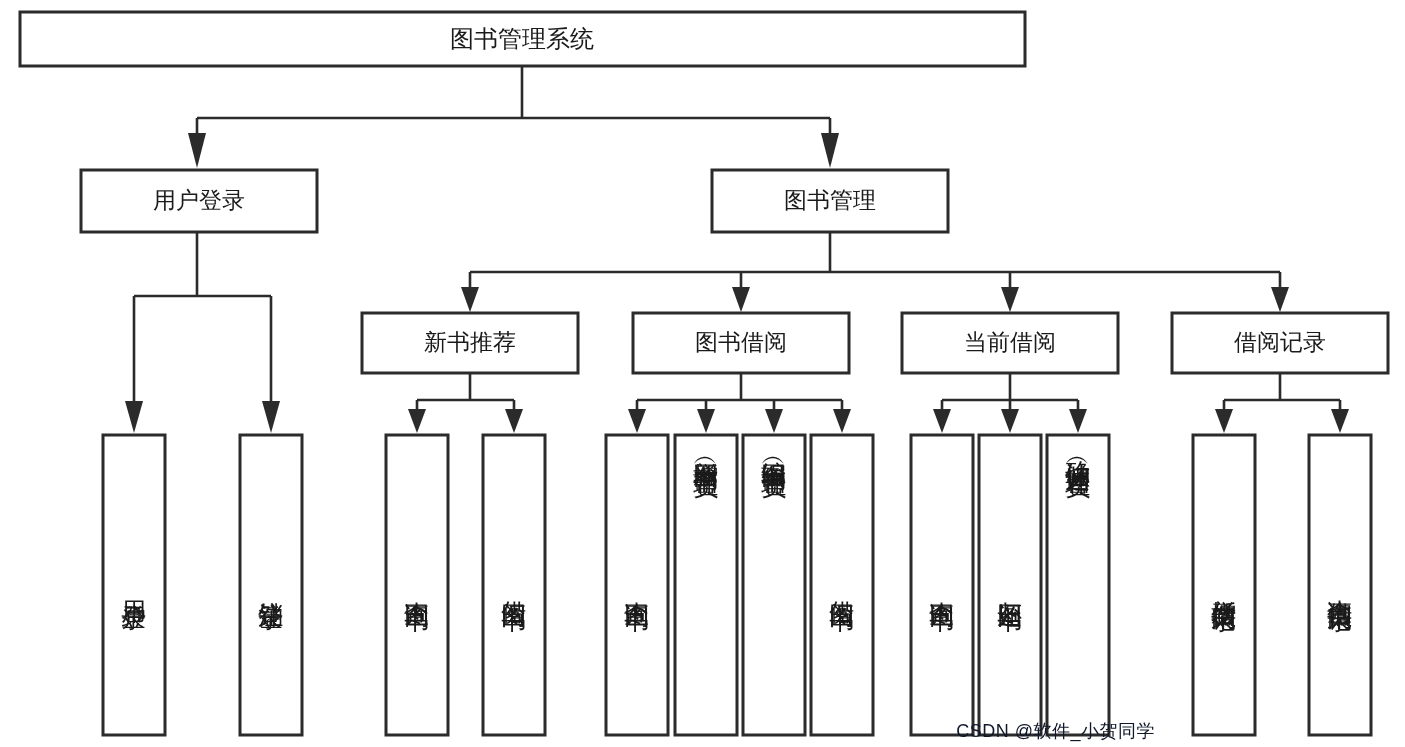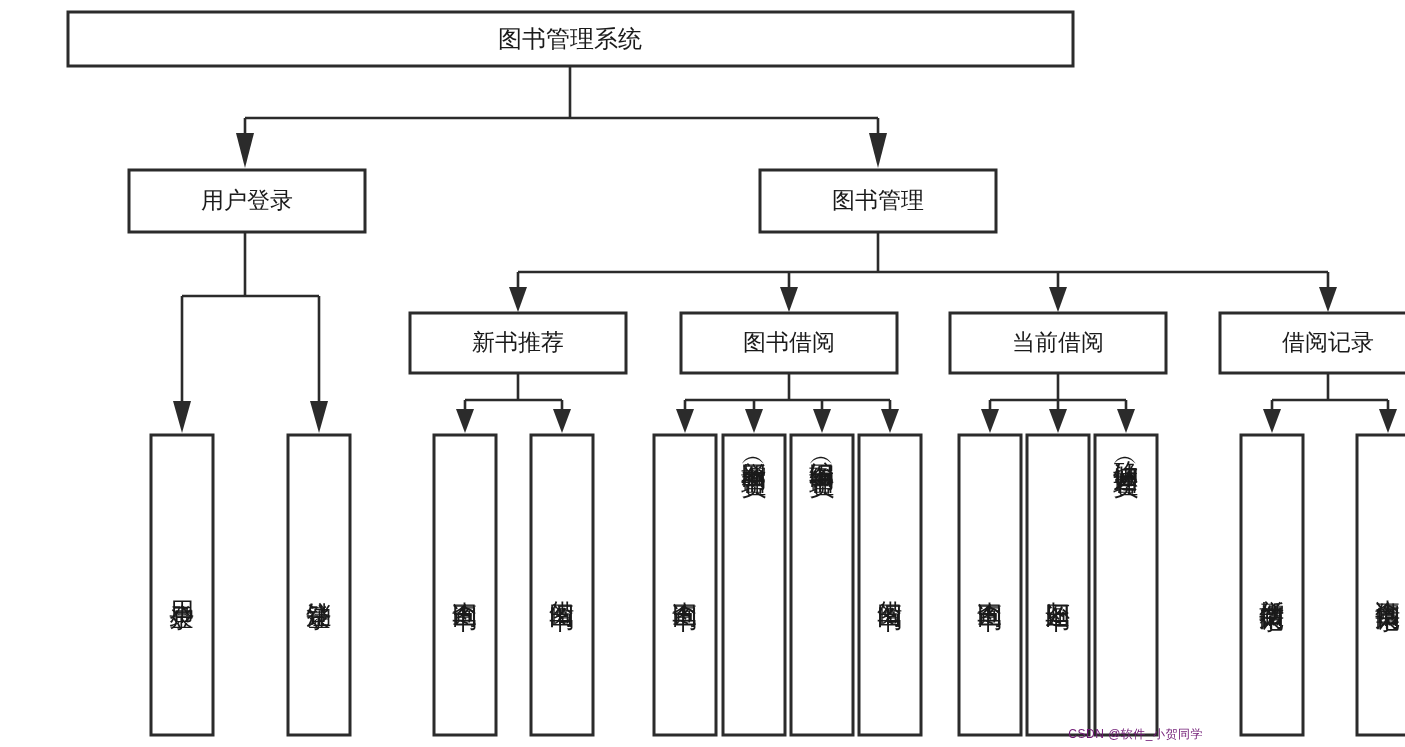--- a/index.html
+++ b/index.html
@@ -1,20 +1,20 @@
 <!DOCTYPE html>
 <html><head>
 <meta charset="utf-8">
 <style>
   html,body{margin:0;padding:0;background:#ffffff;}
   body{
     font-family:"Liberation Sans","DejaVu Sans",sans-serif;
     width:1405px;height:747px;overflow:hidden;
   }
-  #diagram-root{position:relative;width:1163px;height:747px;background:#ffffff;margin-left:48px;}
+  #diagram-root{position:relative;width:1163px;height:747px;background:#ffffff;}
   svg#tree-svg{position:absolute;left:0;top:0;width:1405px;height:747px;display:block;}
   .node-box{fill:#ffffff;stroke:#2b2b2b;stroke-width:3;}
   .node-box-root{fill:#ffffff;stroke:#2b2b2b;stroke-width:3;}
   .link-line{stroke:#2b2b2b;stroke-width:2.6;fill:none;stroke-linecap:butt;}
   .arrow-head{fill:#2b2b2b;stroke:none;}
   .node-label{
     font-family:"Liberation Sans","DejaVu Sans",sans-serif;
     font-size:23px;fill:#1a1a1a;text-anchor:middle;dominant-baseline:middle;
   }
   .node-label-root{
@@ -27,21 +27,21 @@
   }
   .leaf-vert-text{
     writing-mode:vertical-rl;text-orientation:upright;
     font-family:"Liberation Sans","DejaVu Sans",sans-serif;
     font-size:25px;line-height:1.06;color:#1a1a1a;letter-spacing:2px;
     white-space:nowrap;
   }
   .watermark{
     position:absolute;right:8px;bottom:4px;
     font-family:"Liberation Sans","DejaVu Sans",sans-serif;
-    font-size:12px;color:#701a75;letter-spacing:.5px;white-space:nowrap;
+    font-size:18px;color:#0f172a;letter-spacing:.5px;white-space:nowrap;
   }
 </style>
 </head>
 <body>
 
 <div id="diagram-root">
 
   <svg id="tree-svg" viewBox="0 0 1405 747">
 
     <g>

